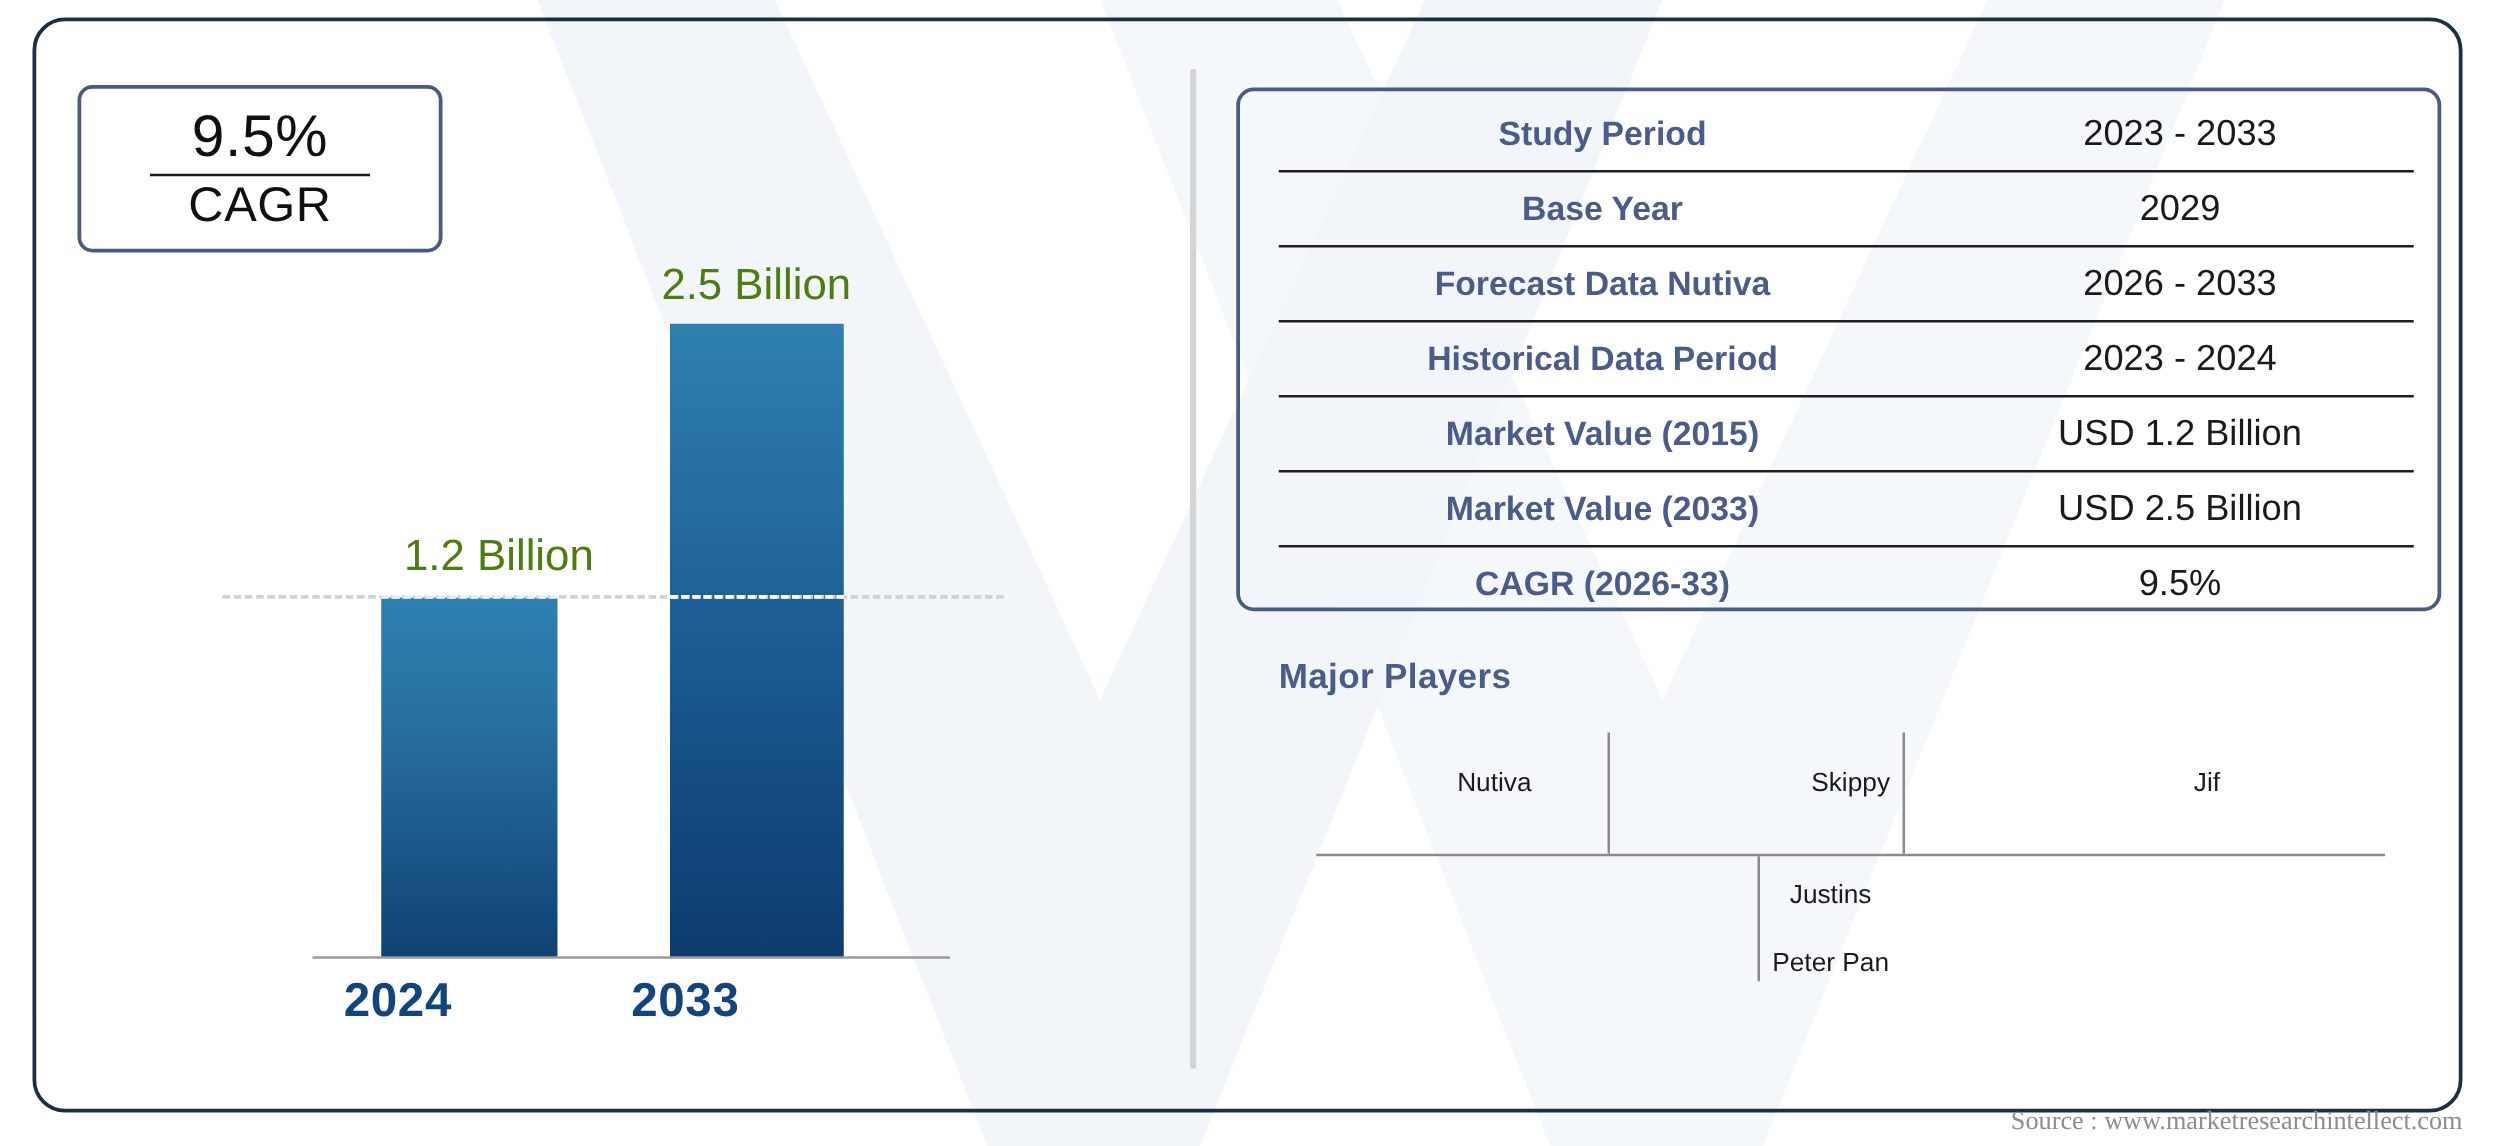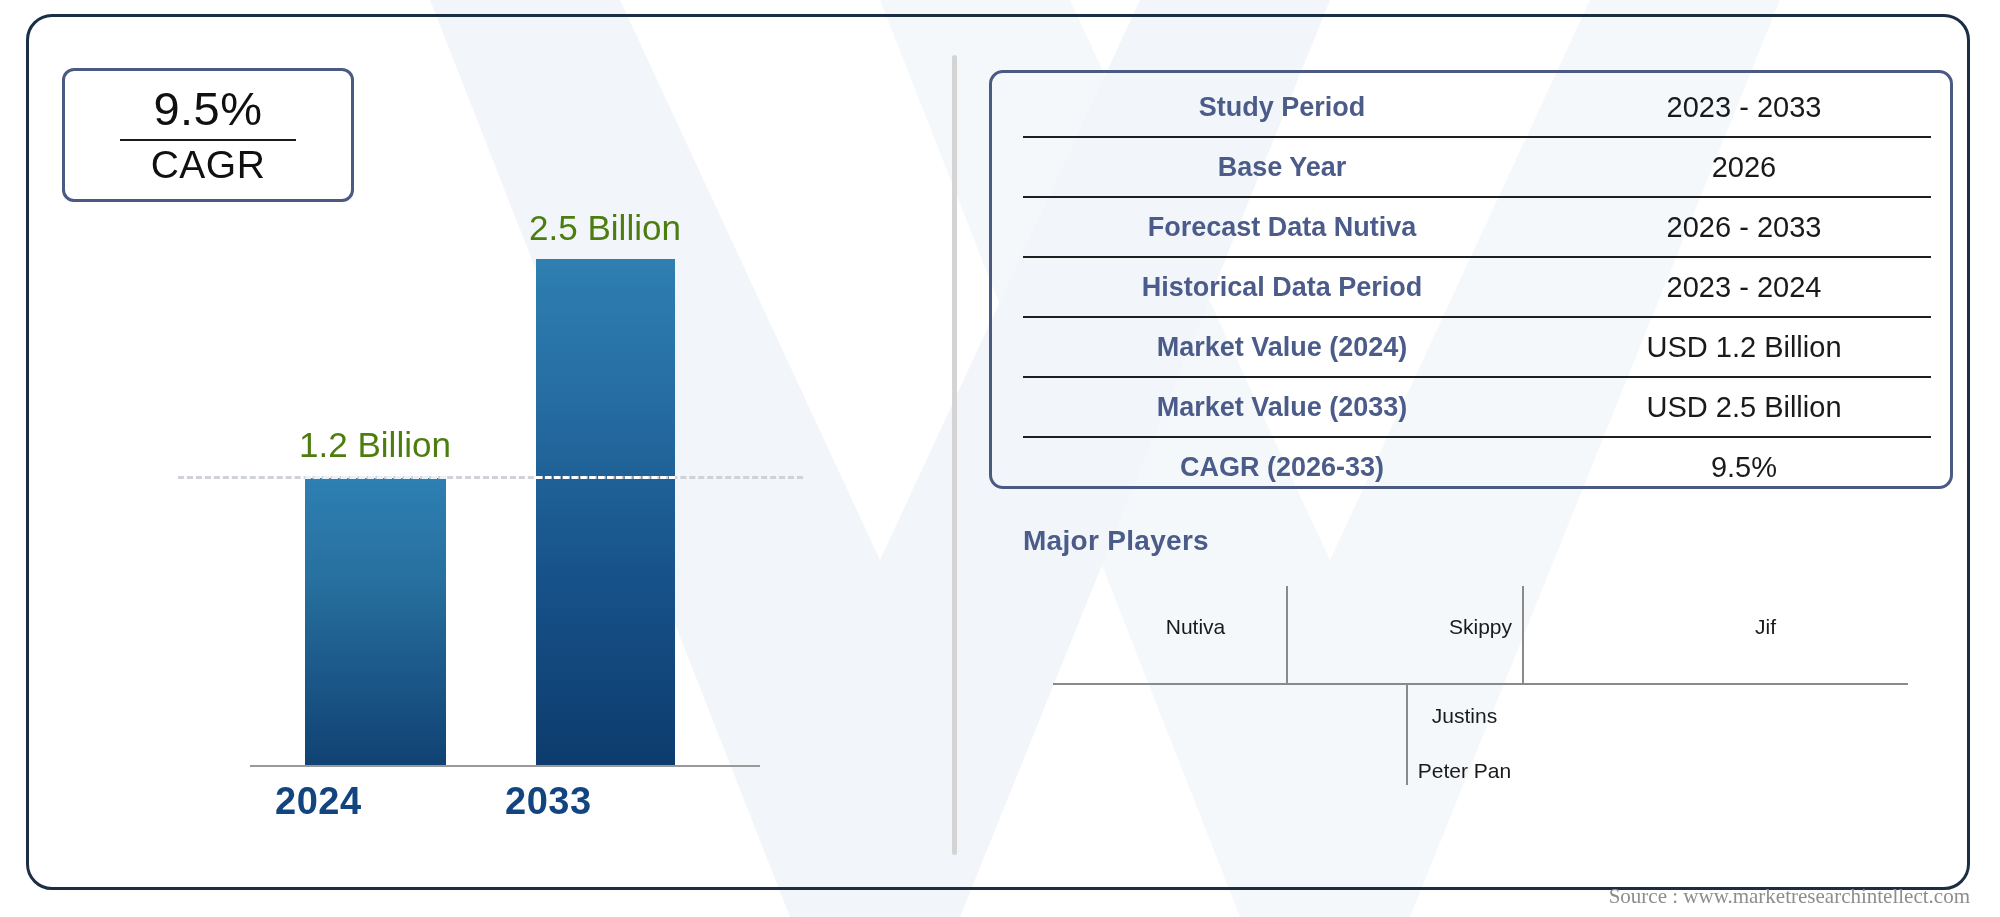--- a/index.html
+++ b/index.html
@@ -102,20 +102,21 @@
     position: absolute;
     font-size: 35px;
     color: #4d7c0f;
     text-align: center;
     white-space: nowrap;
   }
   #bar-value-1 {
     left: 275px;
     top: 425px;
     width: 200px;
+    text-align: right;
   }
   #bar-value-2 {
     left: 505px;
     top: 208px;
     width: 200px;
   }
   #gridline {
     position: absolute;
     left: 178px;
     top: 476px;
@@ -321,32 +322,32 @@
   <div id="divider"></div>
 
   <div id="info-card"></div>
   <div id="info-table">
     <div class="info-row">
       <div class="info-label">Study Period</div>
       <div class="info-value">2023 - 2033</div>
     </div>
     <div class="info-row">
       <div class="info-label">Base Year</div>
-      <div class="info-value">2026</div>
+      <div class="info-value">2029</div>
     </div>
     <div class="info-row">
       <div class="info-label">Forecast Data Nutiva</div>
       <div class="info-value">2026 - 2033</div>
     </div>
     <div class="info-row">
       <div class="info-label">Historical Data Period</div>
       <div class="info-value">2023 - 2024</div>
     </div>
     <div class="info-row">
-      <div class="info-label">Market Value (2024)</div>
+      <div class="info-label">Market Value (2015)</div>
       <div class="info-value">USD 1.2 Billion</div>
     </div>
     <div class="info-row">
       <div class="info-label">Market Value (2033)</div>
       <div class="info-value">USD 2.5 Billion</div>
     </div>
     <div class="info-row">
       <div class="info-label">CAGR (2026-33)</div>
       <div class="info-value">9.5%</div>
     </div>

